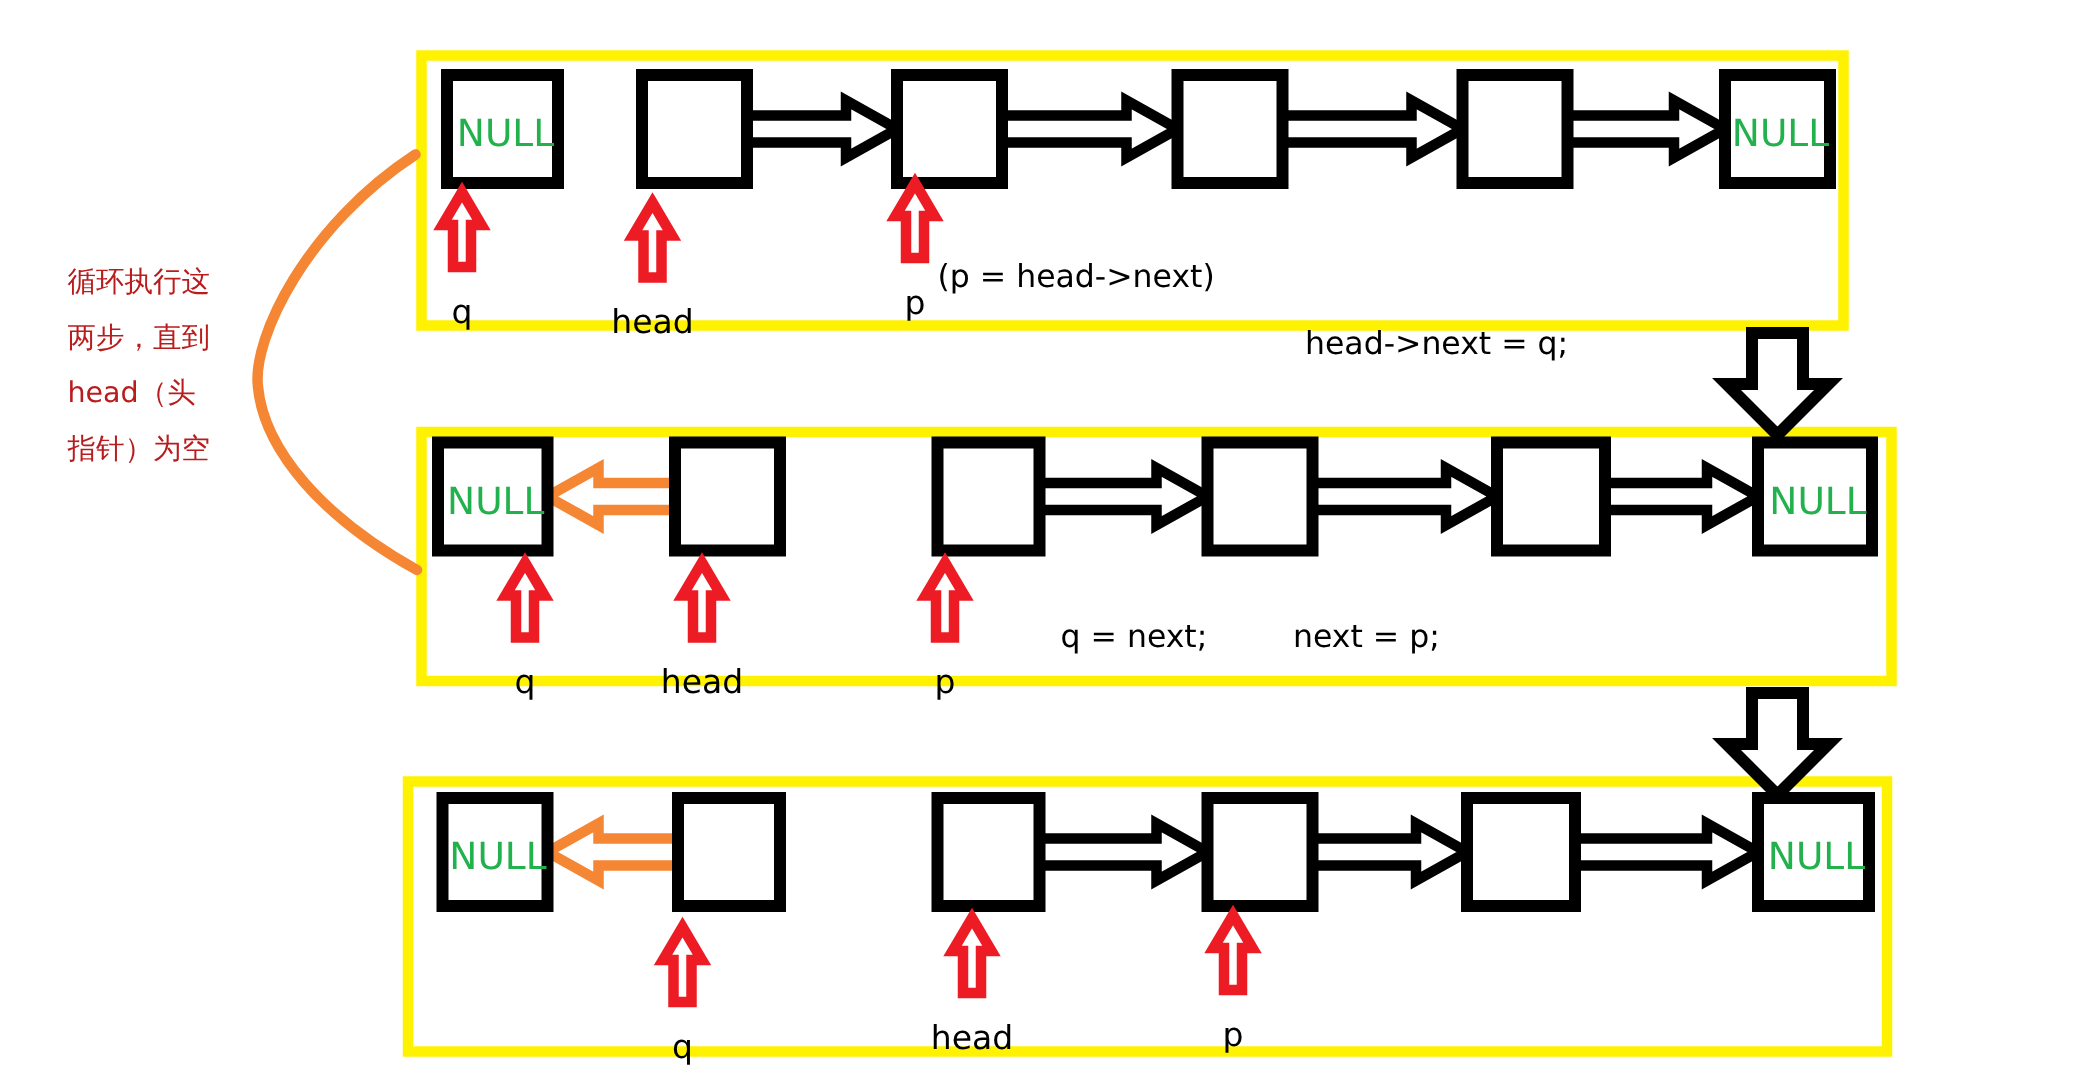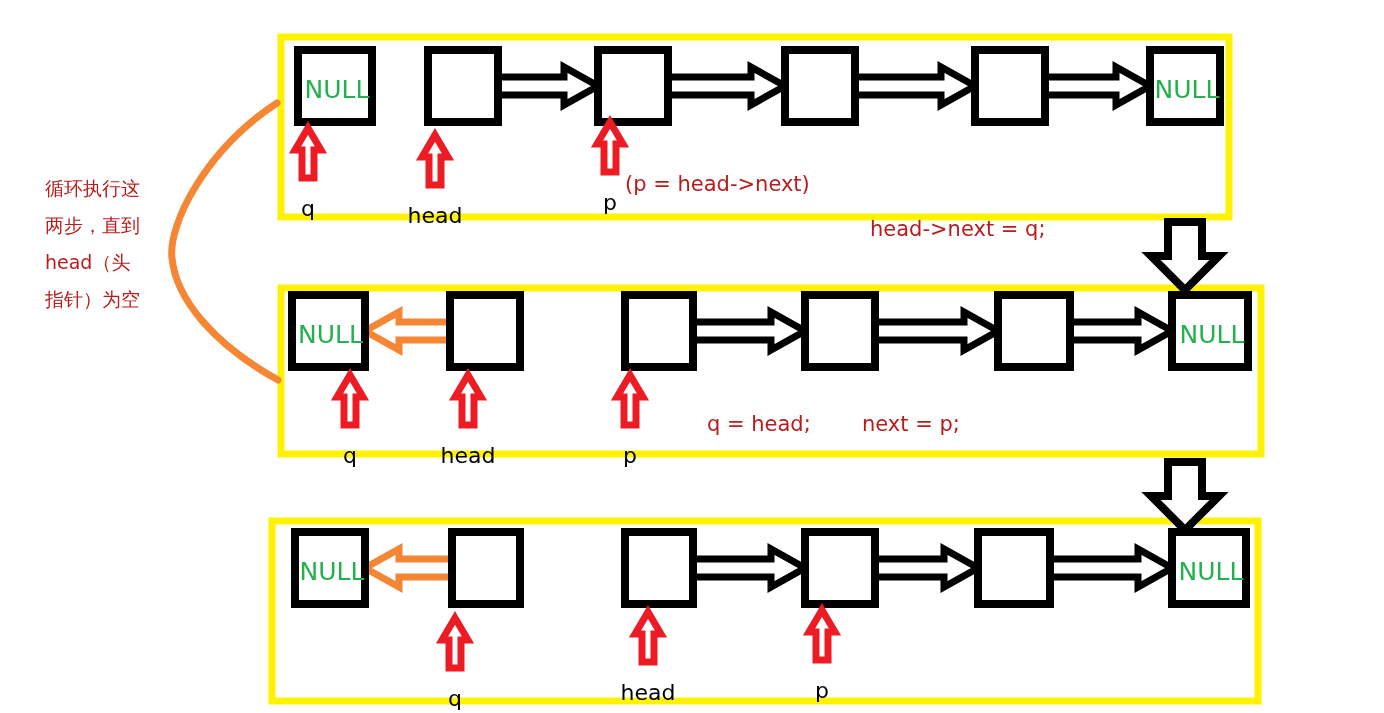--- a/index.html
+++ b/index.html
@@ -17,21 +17,21 @@
     font-family:"DejaVu Sans","Liberation Sans",sans-serif;
     white-space:pre-line;
   }
 
   .lbl{
     position:absolute;font-size:22px;color:#000;
     font-family:"DejaVu Sans","Liberation Sans",sans-serif;
     transform:translateX(-50%);white-space:nowrap;
   }
   .code{
-    position:absolute;font-size:21px;color:#b91c1c;
+    position:absolute;font-size:21px;color:#000000;
     font-family:"DejaVu Sans","Liberation Sans",sans-serif;
     white-space:nowrap;
   }
   .nulltxt{
     position:absolute;font-size:25px;color:#22B14C;
     font-family:"DejaVu Sans","Liberation Sans",sans-serif;
     white-space:nowrap;transform:translate(-50%,-50%);
   }
 </style>
 </head>
@@ -144,21 +144,21 @@
       <div class="lbl" style="left: 308px; top: 196px;">q</div>
       <div class="lbl" style="left: 435px; top: 203px;">head</div>
       <div class="lbl" style="left: 610px; top: 190px;">p</div>
       <div class="code" style="left: 625px; top: 172px;">(p = head-&gt;next)</div>
       <div class="code" style="left: 870px; top: 172px; margin-top: 45px;">head-&gt;next = q;</div>
       <div class="nulltxt" style="left: 330.5px; top: 334px;">NULL</div>
       <div class="nulltxt" style="left: 1212px; top: 334px;">NULL</div>
       <div class="lbl" style="left: 350px; top: 443px;">q</div>
       <div class="lbl" style="left: 468px; top: 443px;">head</div>
       <div class="lbl" style="left: 630px; top: 443px;">p</div>
-      <div class="code" style="left: 707px; top: 412px;">q = head;</div>
+      <div class="code" style="left: 707px; top: 412px;">q = next;</div>
       <div class="code" style="left: 862px; top: 412px;">next = p;</div>
       <div class="nulltxt" style="left: 332px; top: 571px;">NULL</div>
       <div class="nulltxt" style="left: 1211px; top: 571px;">NULL</div>
       <div class="lbl" style="left: 455px; top: 686px;">q</div>
       <div class="lbl" style="left: 648px; top: 680px;">head</div>
       <div class="lbl" style="left: 822px; top: 678px;">p</div>
     </div>
 
 </div>
 

